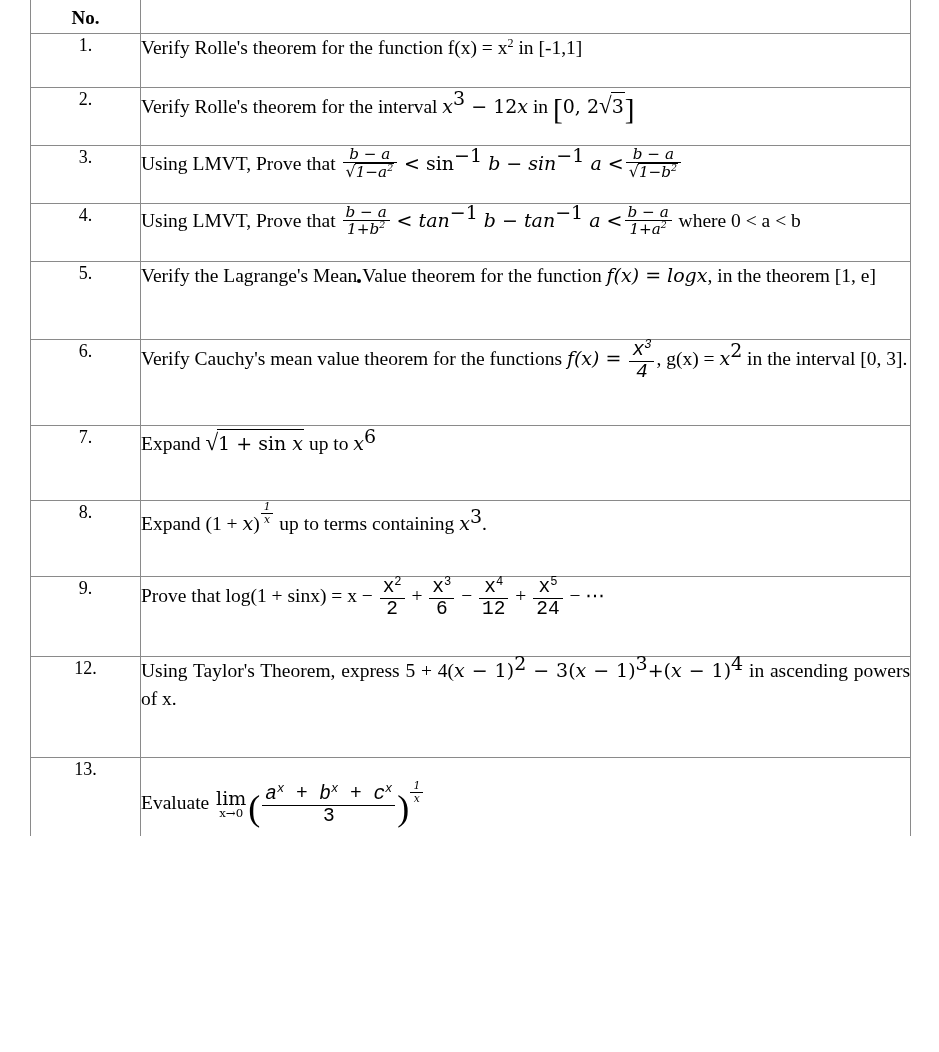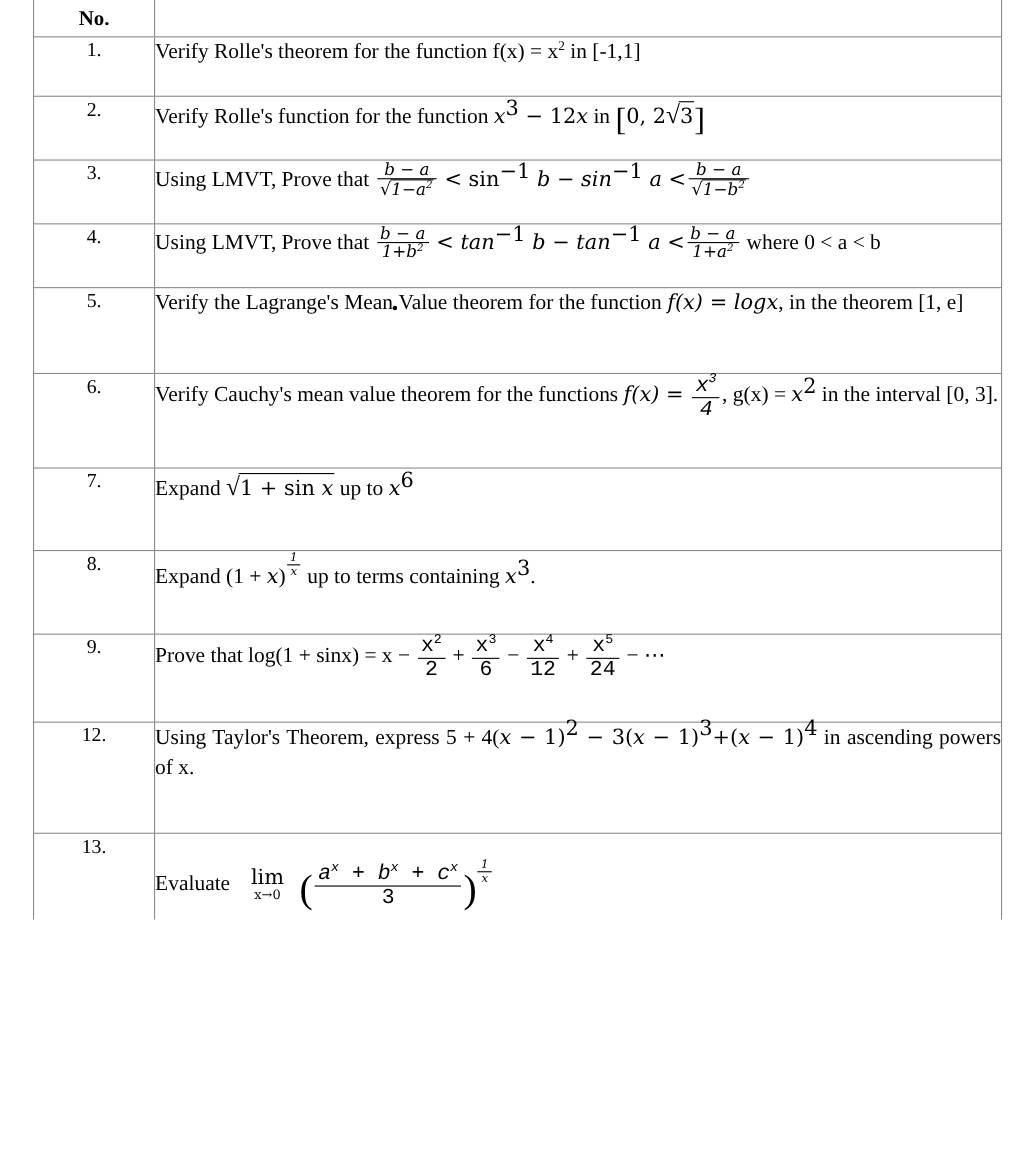--- a/index.html
+++ b/index.html
@@ -121,21 +121,21 @@
     font-size: 1.85em;
     vertical-align: -0.30em;
   }
 
   
   .lim {
     display: inline-block;
     text-align: center;
     vertical-align: -0.42em;
     line-height: 1.0;
-    margin: 0 14px;
+    margin: 0 2px;
   }
   .lim > .op { display: block; font-size: 1em; }
   .lim > .un { display: block; font-size: 0.62em; }
 
   
   .dot-mark {
     display: inline-block;
     width: 4px;
     height: 4px;
     border-radius: 50%;
@@ -171,21 +171,21 @@
       <tr style="height:54px">
         <td class="cell-no">1.</td>
         <td class="cell-q">
           <span>Verify Rolle's theorem for the function f(x) = x</span><sup>2</sup><span> in [-1,1]</span>
         </td>
       </tr>
 
       <tr style="height:58px">
         <td class="cell-no">2.</td>
         <td class="cell-q">
-          <span>Verify Rolle's function for the function </span><span class="m mi">x</span><sup class="m">3</sup><span class="m"> − 12</span><span class="m mi">x</span><span> in </span><span class="tbr">[</span><span class="m">0, 2</span><span class="sqrt"><span class="rad">√</span><span class="bar m">3</span></span><span class="tbr">]</span>
+          <span>Verify Rolle's theorem for the interval </span><span class="m mi">x</span><sup class="m">3</sup><span class="m"> − 12</span><span class="m mi">x</span><span> in </span><span class="tbr">[</span><span class="m">0, 2</span><span class="sqrt"><span class="rad">√</span><span class="bar m">3</span></span><span class="tbr">]</span>
         </td>
       </tr>
 
       <tr style="height:58px">
         <td class="cell-no">3.</td>
         <td class="cell-q">
           <span>Using LMVT, Prove that </span><span class="frac m mi"><span class="nu">b − a</span><span class="de"><span class="sqrt small"><span class="rad">√</span><span class="bar"><span>1−a</span><sup>2</sup></span></span></span></span> <span class="m">&lt; sin</span><sup class="m">−1</sup><span class="m mi"> b − sin</span><sup class="m">−1</sup><span class="m mi"> a &lt;</span><span class="frac m mi"><span class="nu">b − a</span><span class="de"><span class="sqrt small"><span class="rad">√</span><span class="bar"><span>1−b</span><sup>2</sup></span></span></span></span>
         </td>
       </tr>
 

